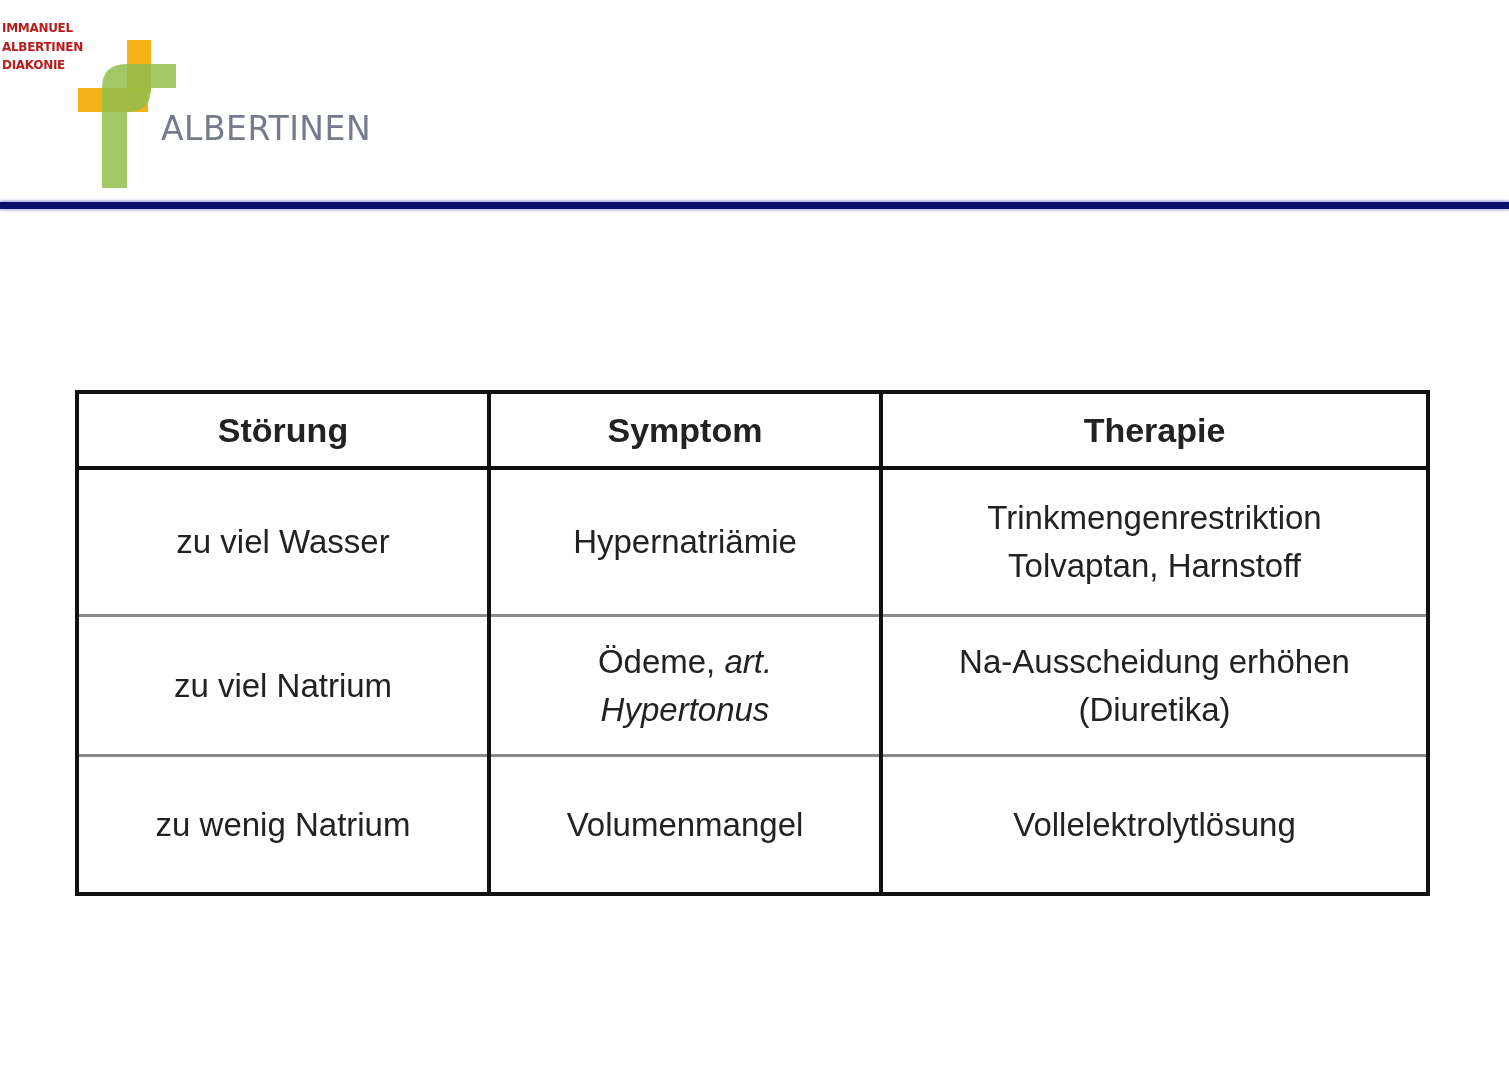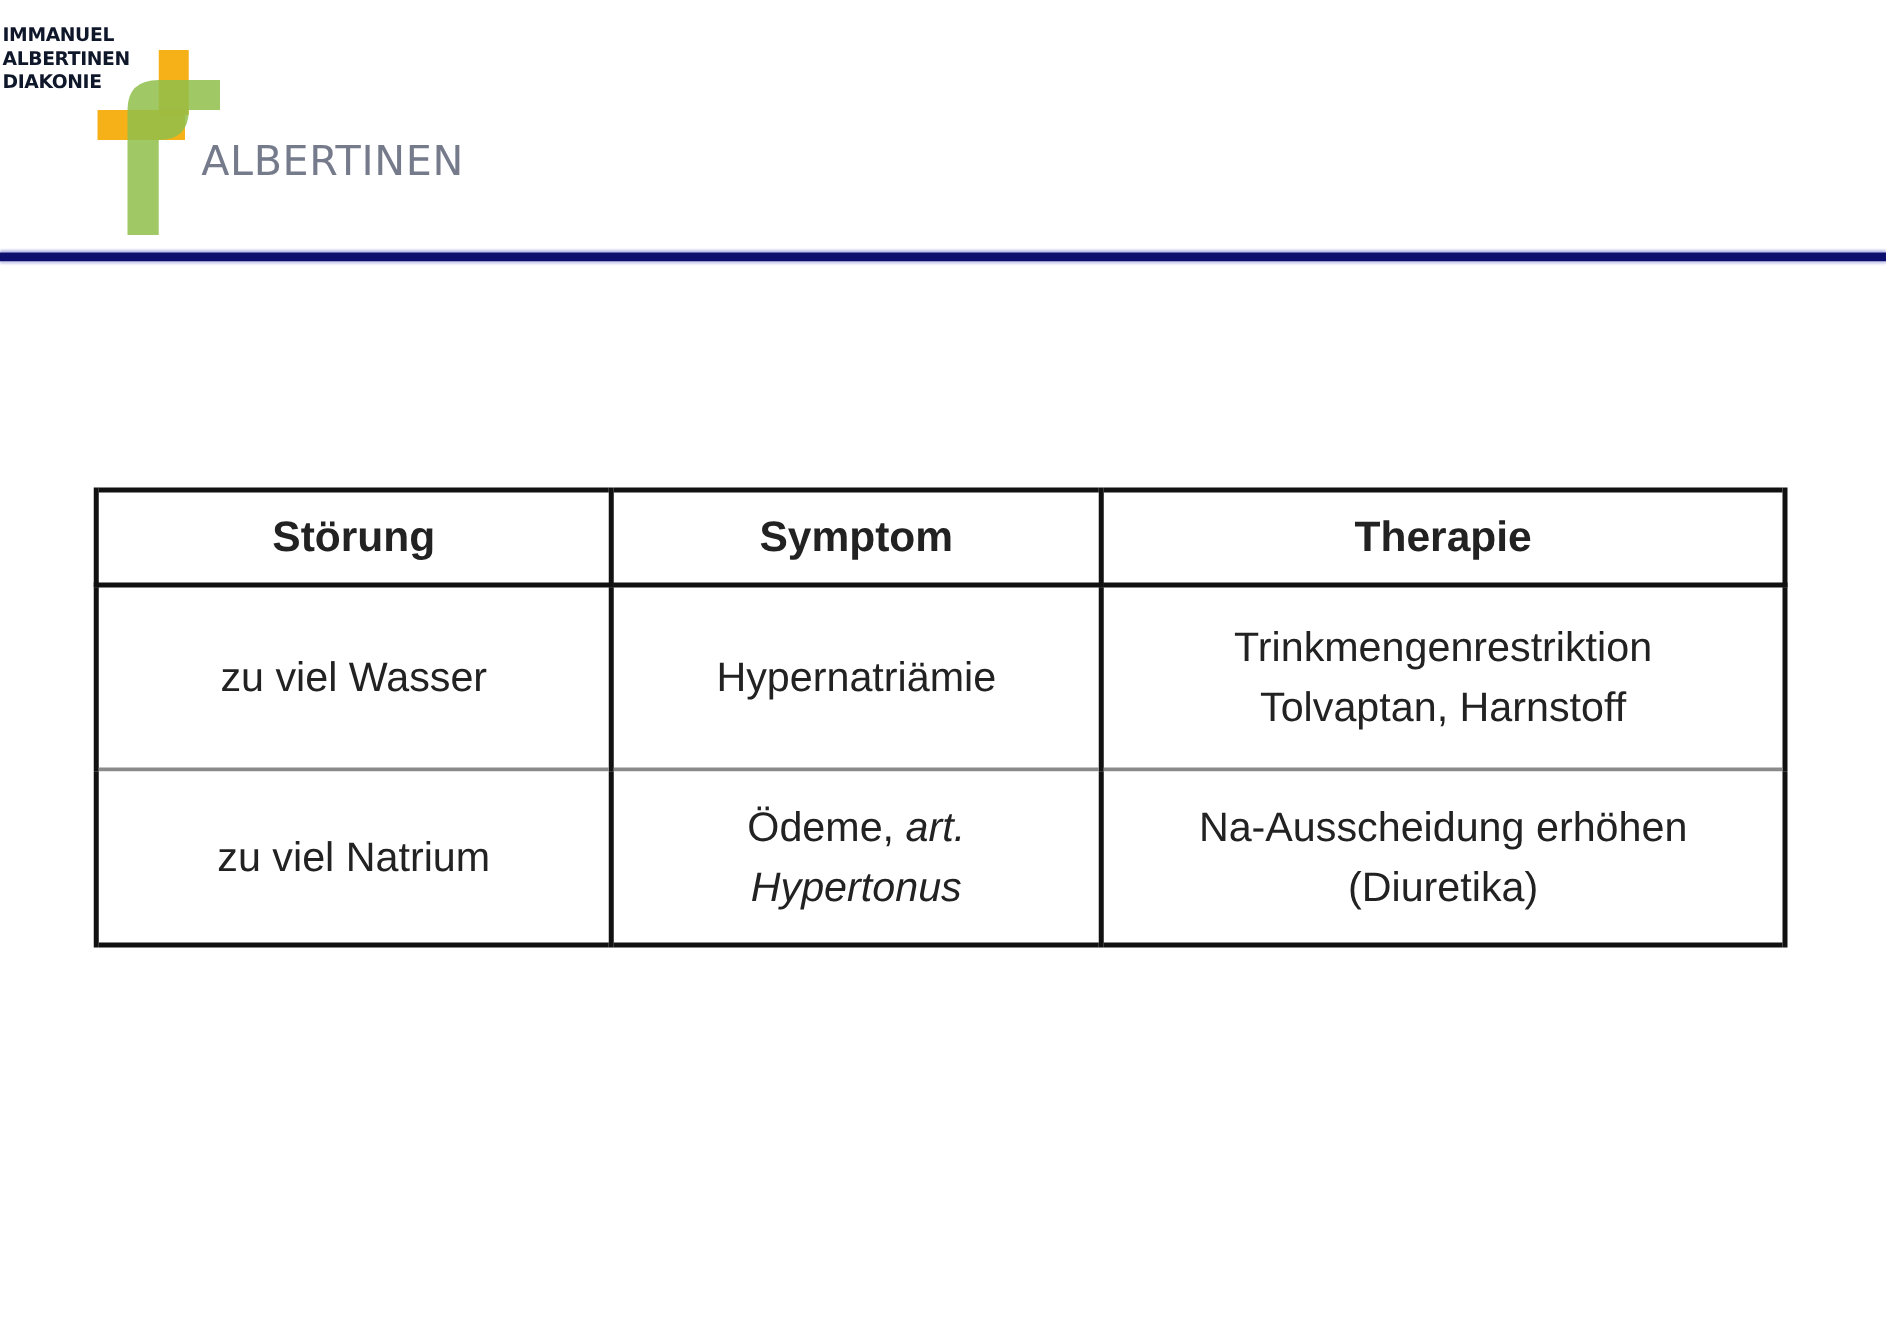--- a/index.html
+++ b/index.html
@@ -1,17 +1,17 @@
 <!DOCTYPE html>
 <html><head>
 <meta charset="utf-8">
 <style>
   html,body{margin:0;padding:0;background:#fff;}
   body{width:1509px;height:1068px;position:relative;overflow:hidden;font-family:"Liberation Sans",sans-serif;}
-  .org{position:absolute;left:2px;top:19px;font-family:"DejaVu Sans",sans-serif;font-size:15px;line-height:18.5px;color:#0f172a;font-weight:bold;letter-spacing:-0.3px;}
+  .org{position:absolute;left:2px;top:19px;font-family:"DejaVu Sans",sans-serif;font-size:12px;line-height:18.5px;color:#b91c1c;font-weight:bold;letter-spacing:-0.3px;}
   .cross{position:absolute;left:0;top:0;width:200px;height:200px;}
   .brand{position:absolute;left:161px;top:110px;font-family:"DejaVu Sans",sans-serif;font-size:33px;line-height:37px;color:#767b8c;letter-spacing:0.5px;}
   .rule{position:absolute;left:0;top:202px;width:1509px;height:7px;background:#0c0f6e;box-shadow:0 -2px 2px #b9bde8,0 2px 2px #c9cbec;}
   table{position:absolute;left:75px;top:390px;width:1355px;border-collapse:collapse;border:4px solid #111;}
   td,th{border-left:4px solid #111;border-right:4px solid #111;text-align:center;vertical-align:middle;color:#222;padding:0;}
   th{font-size:34px;font-weight:bold;height:72px;border-bottom:4px solid #111;}
   td{font-size:33px;line-height:48px;border-top:3px solid #8a8a8a;}
   td.c1{font-weight:normal;width:408px;}
   td.c2{width:388px;}
   tr.r1 td{height:144px;}
@@ -59,14 +59,19 @@
     <td class="c1">zu viel Natrium</td>
     <td class="c2">
       <div><span>Ödeme, </span><span class="it">art.</span></div>
       <div class="it">Hypertonus</div>
     </td>
     <td>
       <div>Na-Ausscheidung erhöhen</div>
       <div>(Diuretika)</div>
     </td>
   </tr>
+  <tr class="r4">
+    <td class="c1">zu wenig Natrium</td>
+    <td class="c2">Volumenmangel</td>
+    <td>Vollelektrolytlösung</td>
+  </tr>
 </tbody>
   </table>
 
 </body></html>

